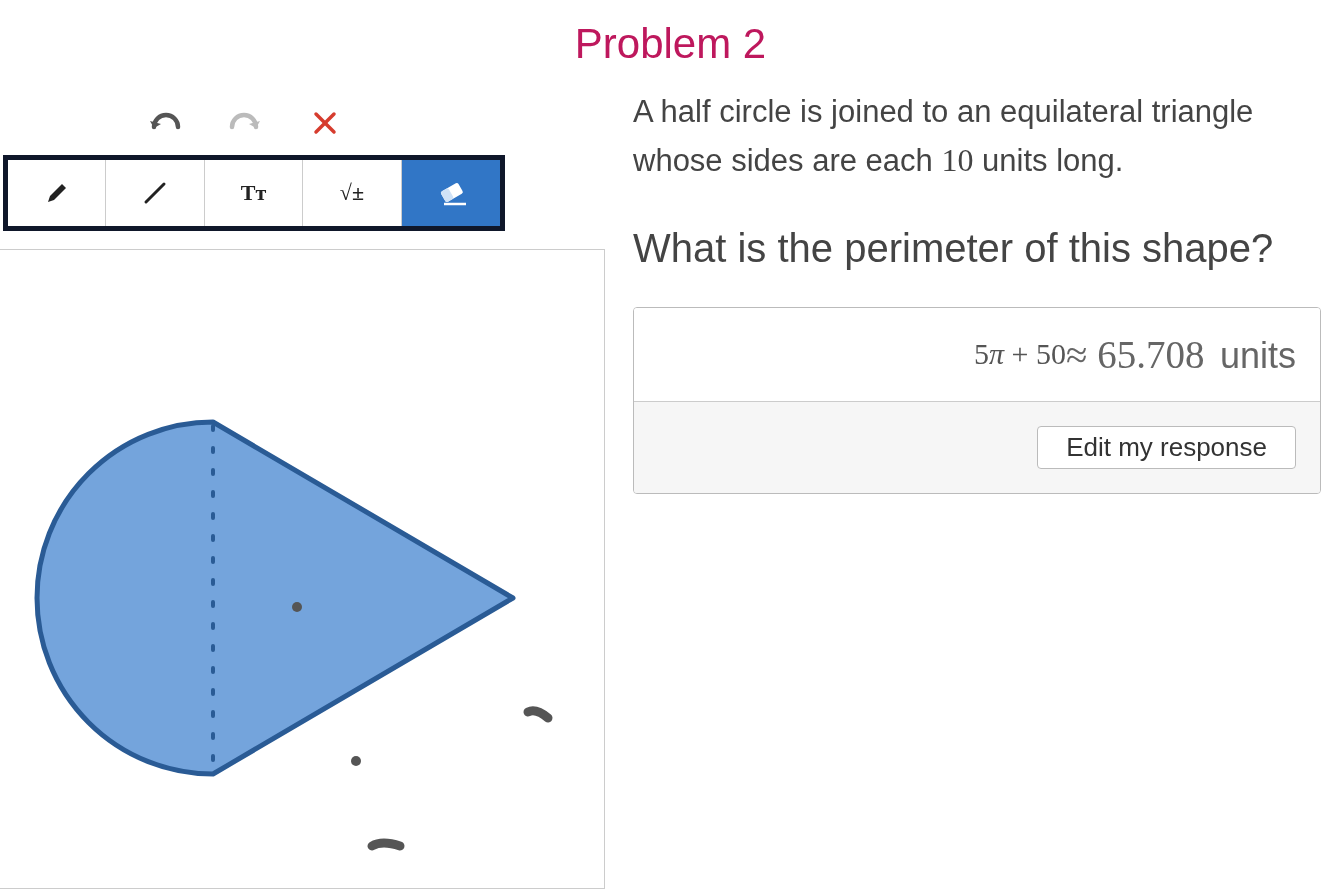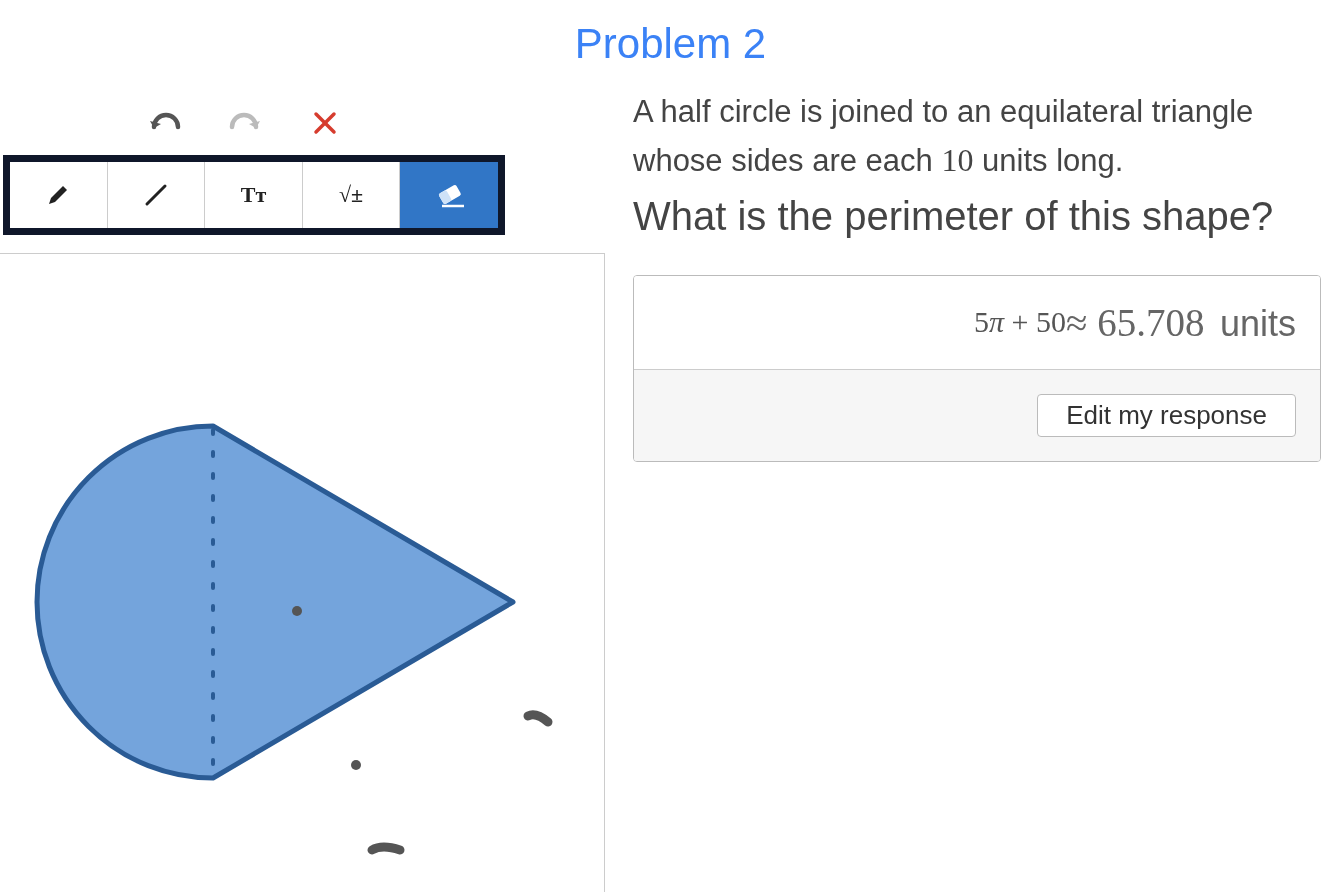--- a/index.html
+++ b/index.html
@@ -7,21 +7,21 @@
       font-family: -apple-system, BlinkMacSystemFont, "Segoe UI", Helvetica, Arial, sans-serif;
       background: #fff;
       width: 1341px;
       height: 892px;
       overflow: hidden;
     }
     .page-title {
       text-align: center;
       font-size: 42px;
       font-weight: 400;
-      color: #3b82f6;
+      color: #be185d;
       padding-top: 20px;
       padding-bottom: 20px;
     }
     .main-layout {
       display: flex;
       align-items: flex-start;
     }
     .left-col {
       width: 605px;
       flex-shrink: 0;
@@ -48,21 +48,21 @@
       width: 40px;
       height: 40px;
       display: flex;
       align-items: center;
       justify-content: center;
     }
 
     
     .toolbar-grid {
       display: flex;
-      border: 7px solid #0f172a;
+      border: 5px solid #0f172a;
       width: 502px;
       margin-left: 3px;
     }
     .toolbar-grid .tool {
       width: 100px;
       height: 66px;
       border-right: 1px solid #ccc;
       background: #fff;
       display: flex;
       align-items: center;
@@ -89,20 +89,21 @@
       margin-top: 18px;
       position: relative;
       background: #fff;
     }
 
     
     .problem-text {
       font-size: 31px;
       color: #444;
       line-height: 1.55;
+      margin-bottom: 32px;
     }
     .problem-text .num {
       font-family: "Times New Roman", serif;
       font-size: 32px;
     }
     .question-text {
       font-size: 40px;
       color: #444;
       line-height: 1.5;
       margin-bottom: 29px;

